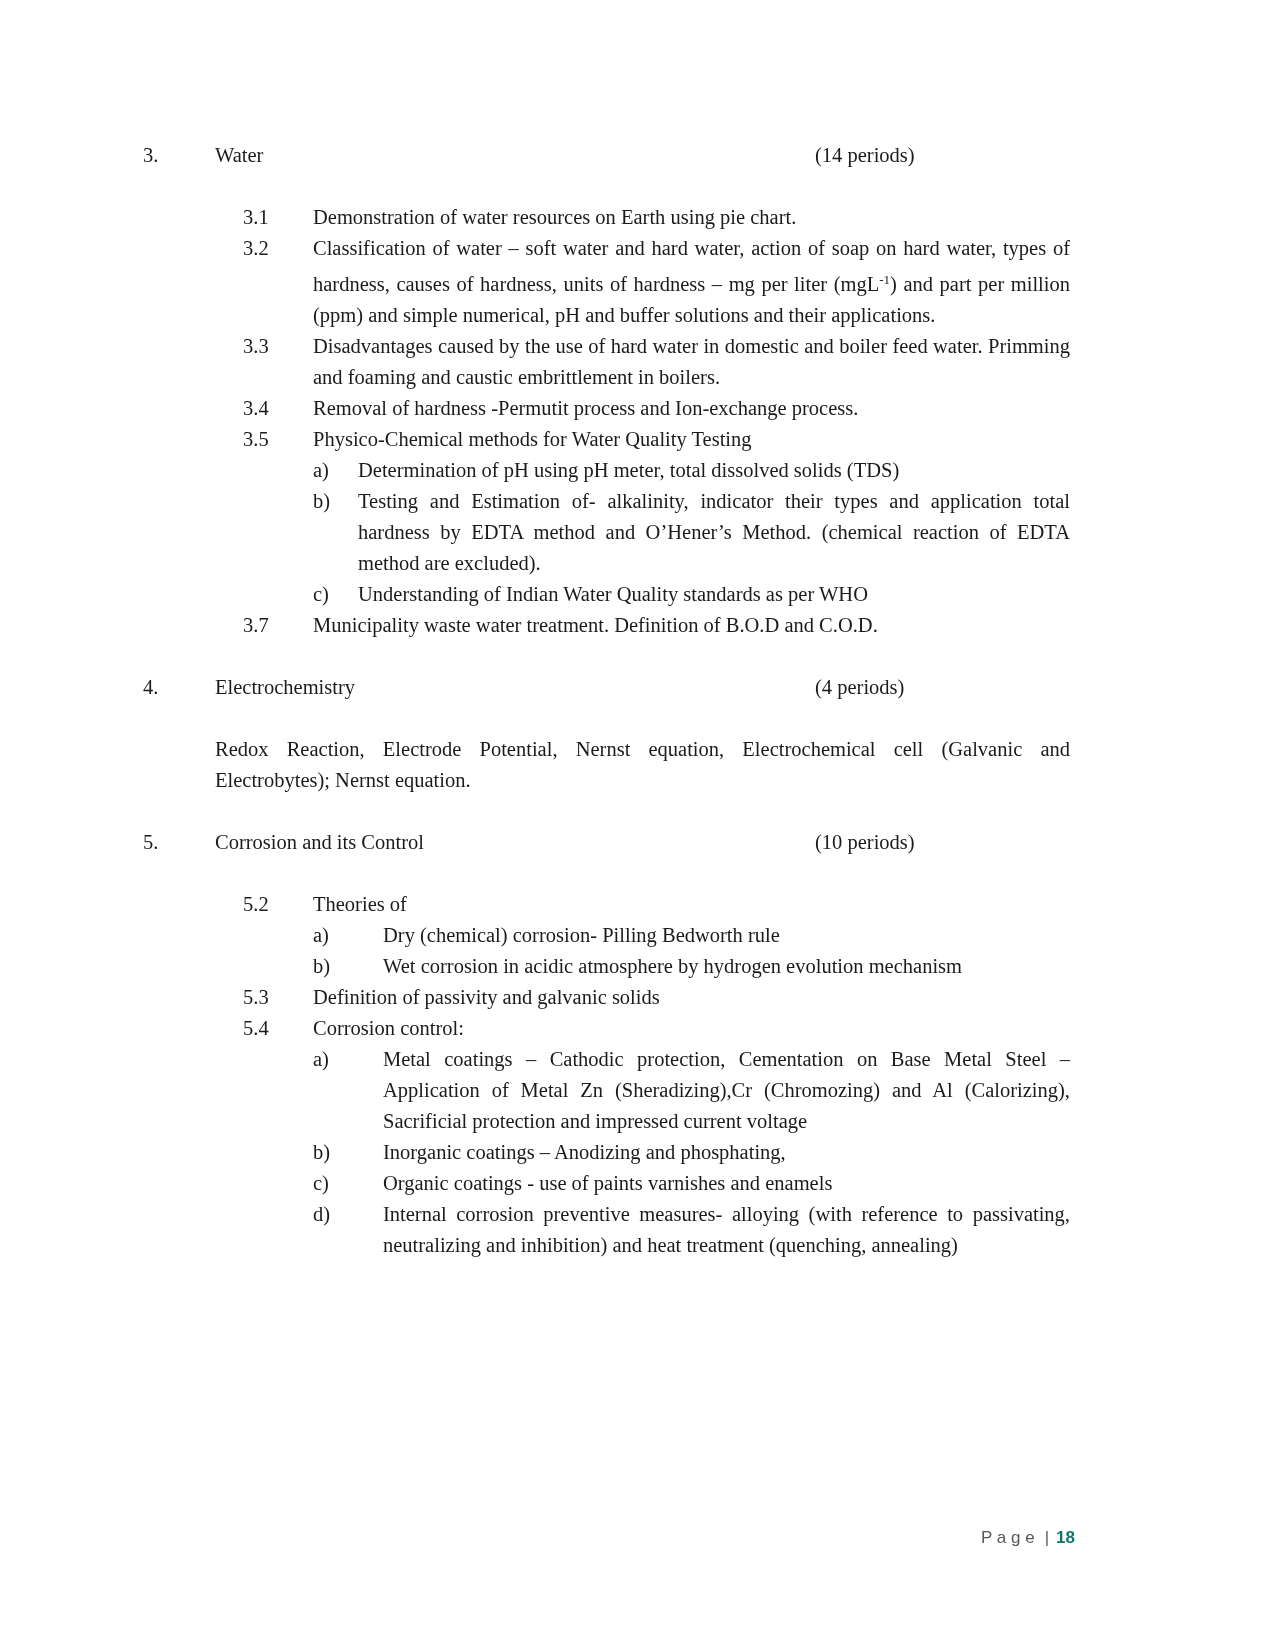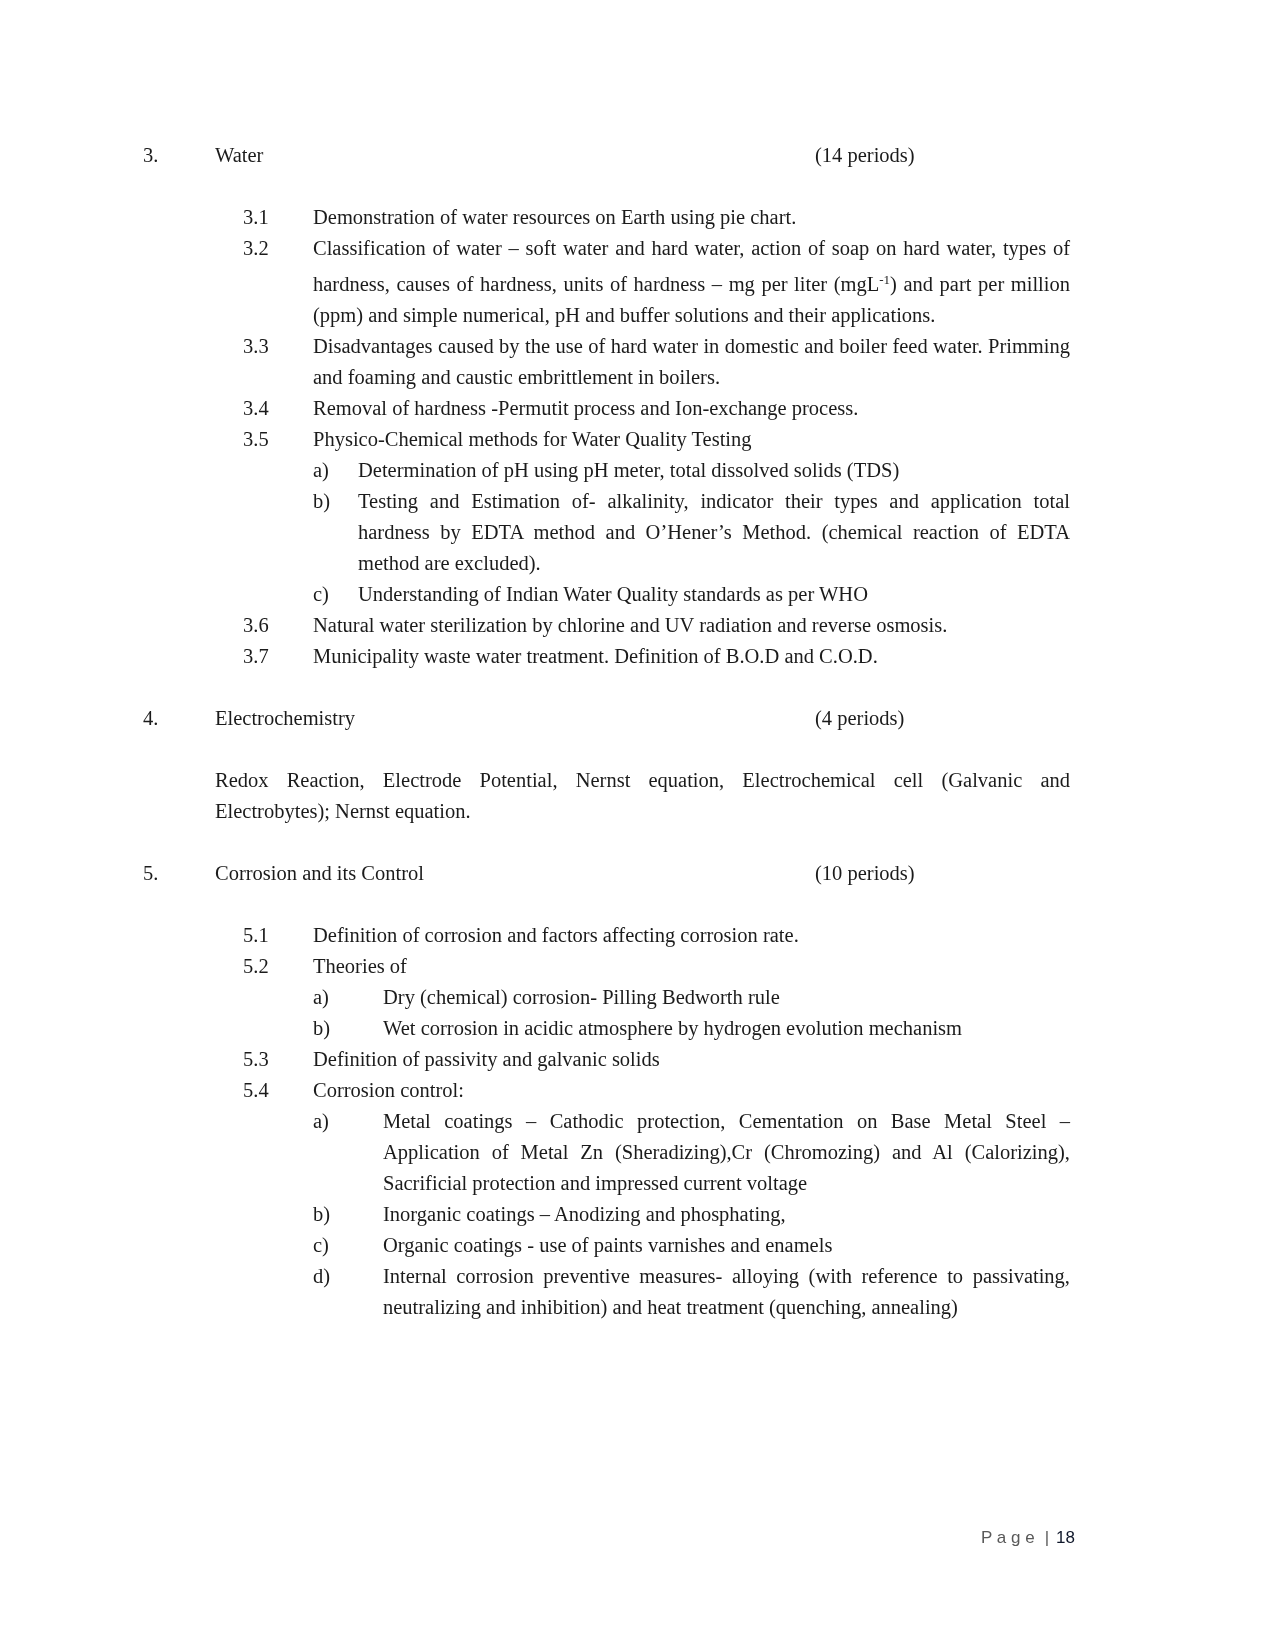--- a/index.html
+++ b/index.html
@@ -66,21 +66,21 @@
   .page-num {
     position: absolute;
     right: 200px;
     top: 1522px;
     font-family: "Liberation Sans", sans-serif;
     font-size: 17px;
     color: #595959;
     white-space: nowrap;
   }
   .page-num .sep { margin: 0 7px 0 10px; color: #595959; }
-  .page-num .num { color: #0f172a; font-weight: normal; }
+  .page-num .num { color: #0f766e; font-weight: bold; }
 </style>
 </head>
 <body>
 
 <div class="page">
   <div class="content">
 
     <div>
       <div class="sec-head">
         <span class="sec-num">3.</span>
@@ -116,24 +116,20 @@
         <div class="letter-row w45">
           <span class="letter-label">b)</span>
           <div class="letter-text">Testing and Estimation of- alkalinity, indicator their types and application total hardness by EDTA method and O’Hener’s Method. (chemical reaction of EDTA method are excluded).</div>
         </div>
         <div class="letter-row w45">
           <span class="letter-label">c)</span>
           <div class="letter-text">Understanding of Indian Water Quality standards as per WHO</div>
         </div>
 
         <div class="item">
-          <span class="item-num">3.6</span>
-          <div class="item-text">Natural water sterilization by chlorine and UV radiation and reverse osmosis.</div>
-        </div>
-        <div class="item">
           <span class="item-num">3.7</span>
           <div class="item-text">Municipality waste water treatment. Definition of B.O.D and C.O.D.</div>
         </div>
       </div>
     </div>
 
     <div>
       <div class="sec-head later">
         <span class="sec-num">4.</span>
         <span class="sec-title">Electrochemistry</span>
@@ -142,24 +138,20 @@
       <div class="paragraph">Redox Reaction, Electrode Potential, Nernst equation, Electrochemical cell (Galvanic and Electrobytes); Nernst equation.</div>
     </div>
 
     <div>
       <div class="sec-head later">
         <span class="sec-num">5.</span>
         <span class="sec-title">Corrosion and its Control</span>
         <span class="sec-periods">(10 periods)</span>
       </div>
       <div class="items">
-        <div class="item">
-          <span class="item-num">5.1</span>
-          <div class="item-text">Definition of corrosion and factors affecting corrosion rate.</div>
-        </div>
         <div class="item">
           <span class="item-num">5.2</span>
           <div class="item-text">Theories of</div>
         </div>
 
         <div class="letter-row w70">
           <span class="letter-label">a)</span>
           <div class="letter-text">Dry (chemical) corrosion- Pilling Bedworth rule</div>
         </div>
         <div class="letter-row w70">

